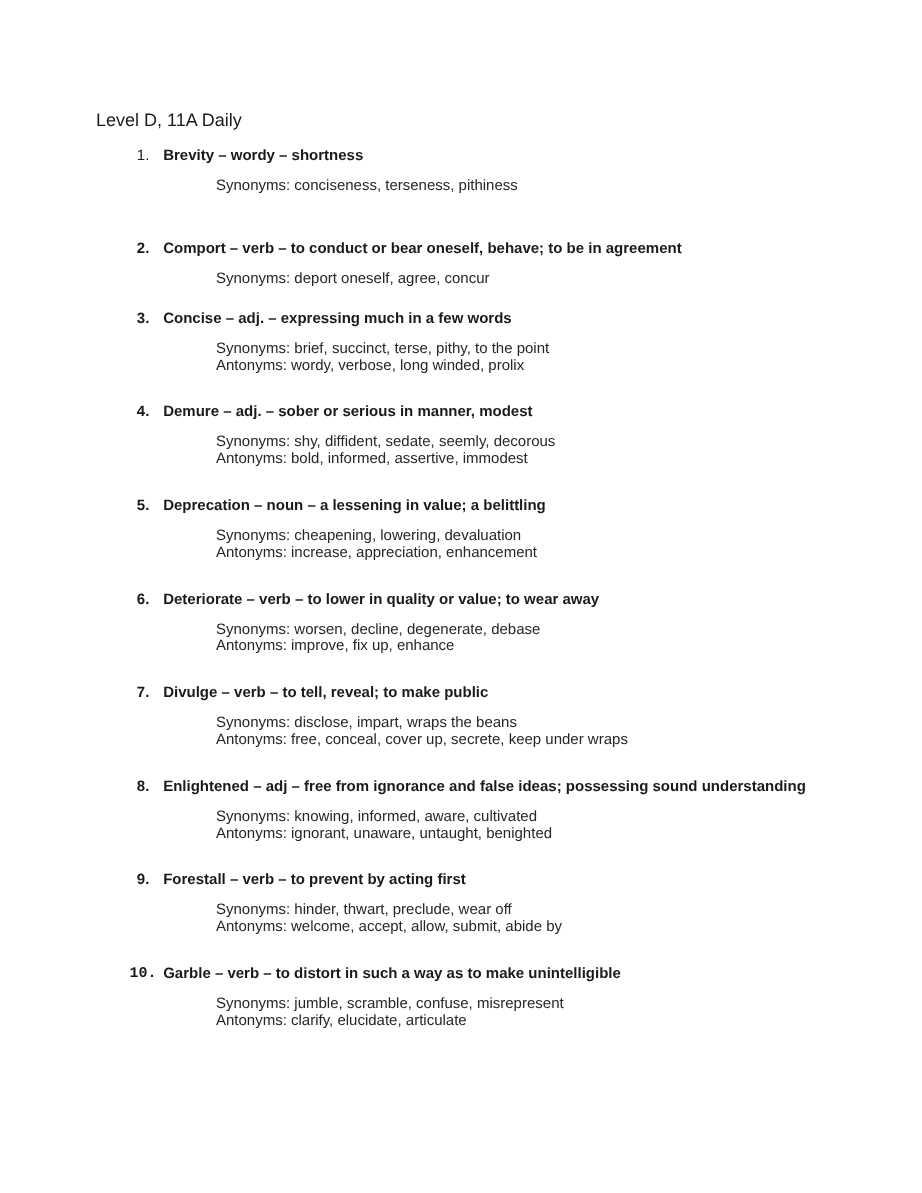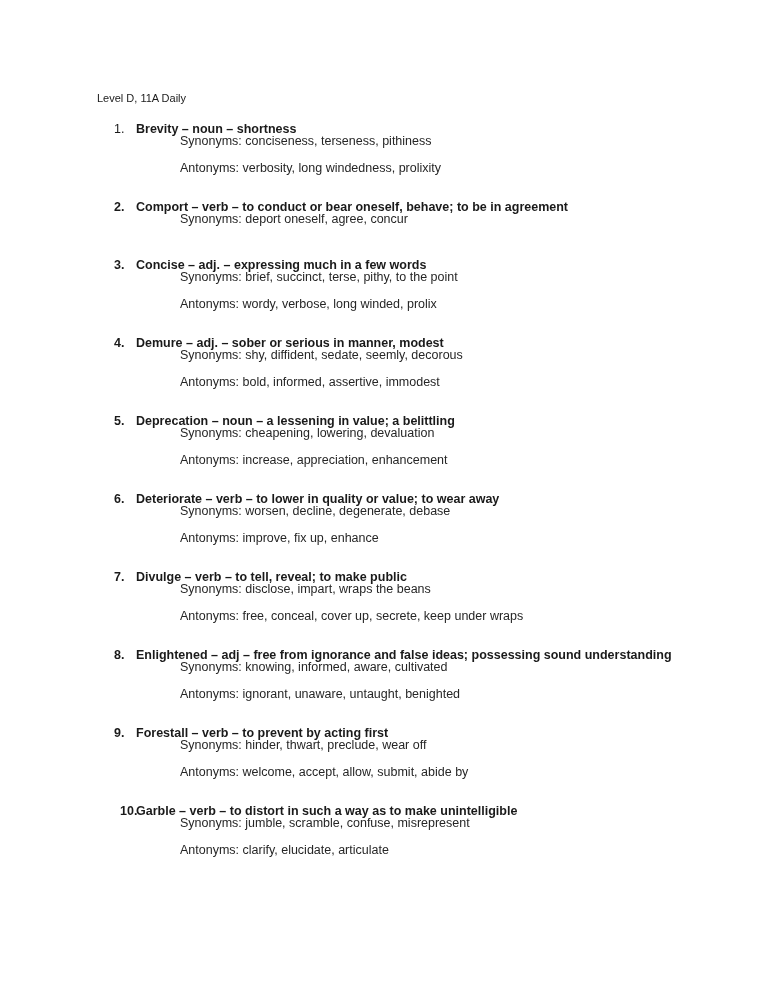--- a/index.html
+++ b/index.html
@@ -1,42 +1,41 @@
 <!DOCTYPE html>
 <html><head>
 <meta charset="utf-8">
 <style>
   html, body { margin: 0; padding: 0; background: #ffffff; }
   body { width: 768px; height: 994px; position: relative; overflow: hidden;
          font-family: "Liberation Sans", "DejaVu Sans", sans-serif; color: #1a1a1a; }
   .page { position: absolute; left: 0; top: 0; width: 768px; height: 994px; }
-  .title { position: absolute; left: 97px; top: 92px; font-size: 11px; }
+  .title { position: absolute; left: 80px; top: 92px; font-size: 15px; }
   .list { position: absolute; left: 0; top: 122px; width: 768px; }
   .item { position: relative; height: 78px; }
   .item.short { height: 58px; }
   .num { position: absolute; left: 114px; top: 0; font-size: 12.5px; }
   .num.bold { font-weight: bold; }
-  .num.wide { left: 120px; }
+  .num.wide { left: 108px; font-family: Liberation Mono, monospace; }
   .term { position: absolute; left: 136px; top: 0; font-size: 12.5px; font-weight: bold; white-space: nowrap; }
   .line { position: absolute; left: 180px; font-size: 12.5px; white-space: nowrap; color: #262626; }
-  .syn { top: 12px; }
+  .syn { top: 25px; }
   .ant { top: 39px; }
 </style>
 </head>
 <body>
 
 <div class="page">
   <div class="title">Level D, 11A Daily</div>
 
   <div class="list">
     <div class="item">
       <span class="num">1.</span>
-      <span class="term">Brevity – noun – shortness</span>
+      <span class="term">Brevity – wordy – shortness</span>
       <span class="line syn">Synonyms: conciseness, terseness, pithiness</span>
-      <span class="line ant">Antonyms: verbosity, long windedness, prolixity</span>
     </div>
     <div class="item short">
       <span class="num bold">2.</span>
       <span class="term">Comport – verb – to conduct or bear oneself, behave; to be in agreement</span>
       <span class="line syn">Synonyms: deport oneself, agree, concur</span>
     </div>
     <div class="item">
       <span class="num bold">3.</span>
       <span class="term">Concise – adj. – expressing much in a few words</span>
       <span class="line syn">Synonyms: brief, succinct, terse, pithy, to the point</span>

